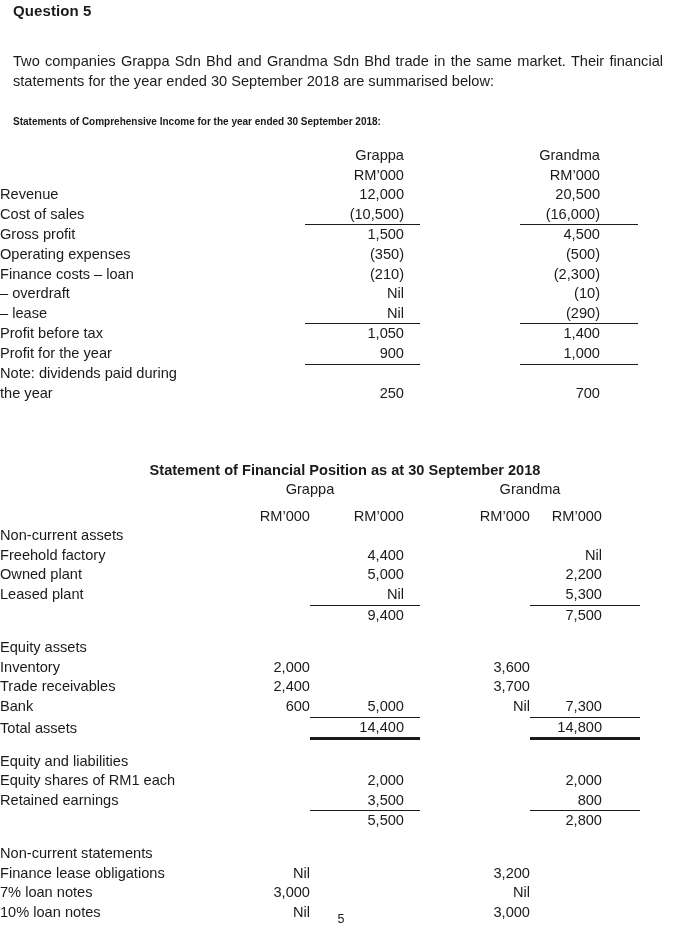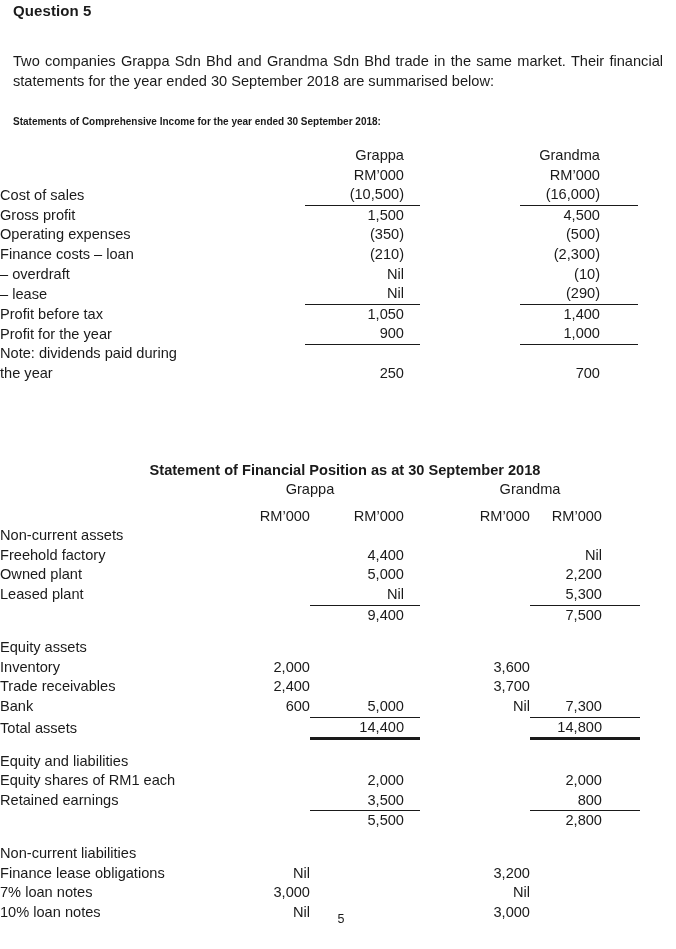--- a/index.html
+++ b/index.html
@@ -140,20 +140,27 @@
         <td></td>
       </tr>
       <tr>
         <td class="lbl"></td>
         <td class="num bold c-p">RM’000</td>
         <td></td>
         <td class="num bold c-g">RM’000</td>
         <td></td>
       </tr>
 
+      <tr>
+        <td class="lbl">Revenue</td>
+        <td class="num c-p">12,000</td>
+        <td></td>
+        <td class="num c-g">20,500</td>
+        <td></td>
+      </tr>
       <tr>
         <td class="lbl">Cost of sales</td>
         <td class="num c-p rule-bot">(10,500)</td>
         <td></td>
         <td class="num c-g rule-bot">(16,000)</td>
         <td></td>
       </tr>
       <tr>
         <td class="lbl">Gross profit</td>
         <td class="num c-p">1,500</td>
@@ -359,21 +366,21 @@
         <td class="num c3"></td>
         <td class="num c4">2,800</td>
         <td></td>
       </tr>
 
       <tr class="gap">
           <td colspan="6"></td>
         </tr>
 
       <tr>
-        <td class="lbl bold" colspan="5">Non-current liabilities</td>
+        <td class="lbl bold" colspan="5">Non-current statements</td>
         <td></td>
       </tr>
       <tr>
         <td class="lbl">Finance lease obligations</td>
         <td class="num c1">Nil</td>
         <td class="num c2"></td>
         <td class="num c3">3,200</td>
         <td class="num c4"></td>
         <td></td>
       </tr>

